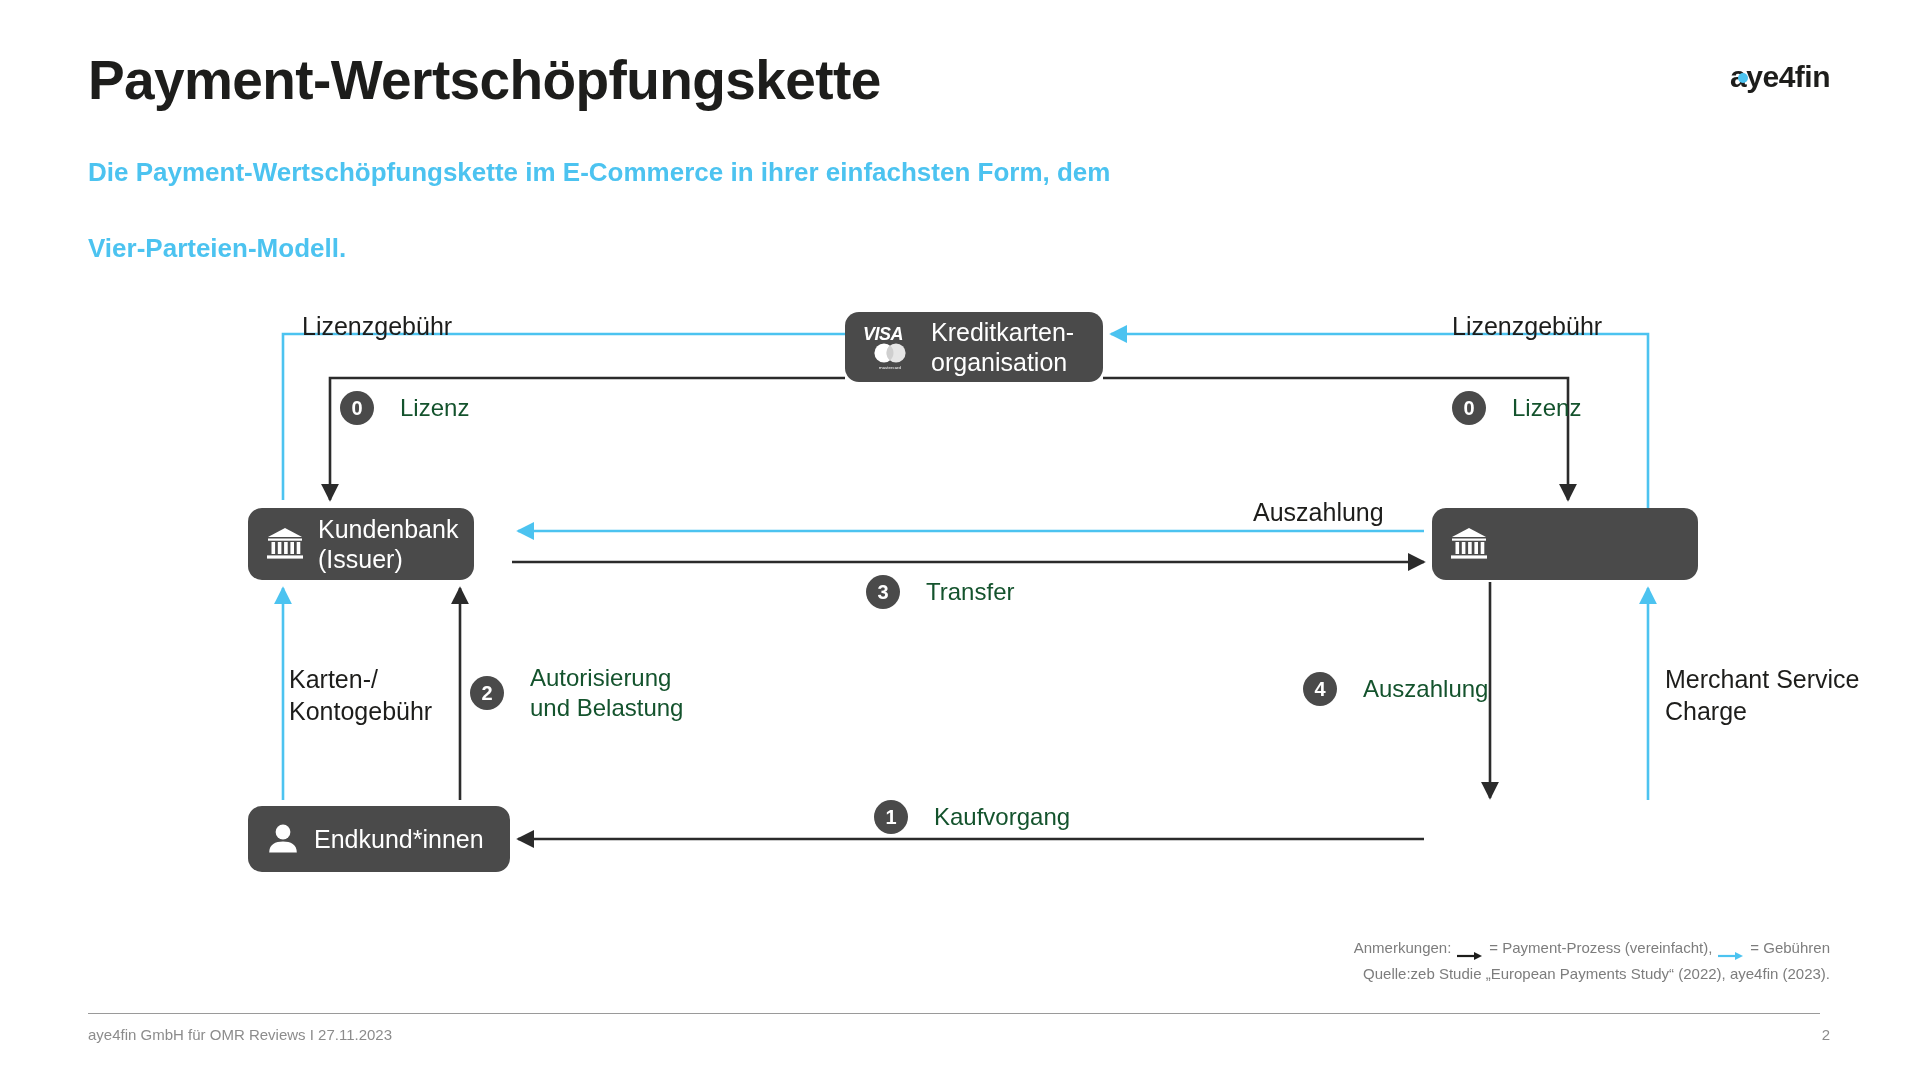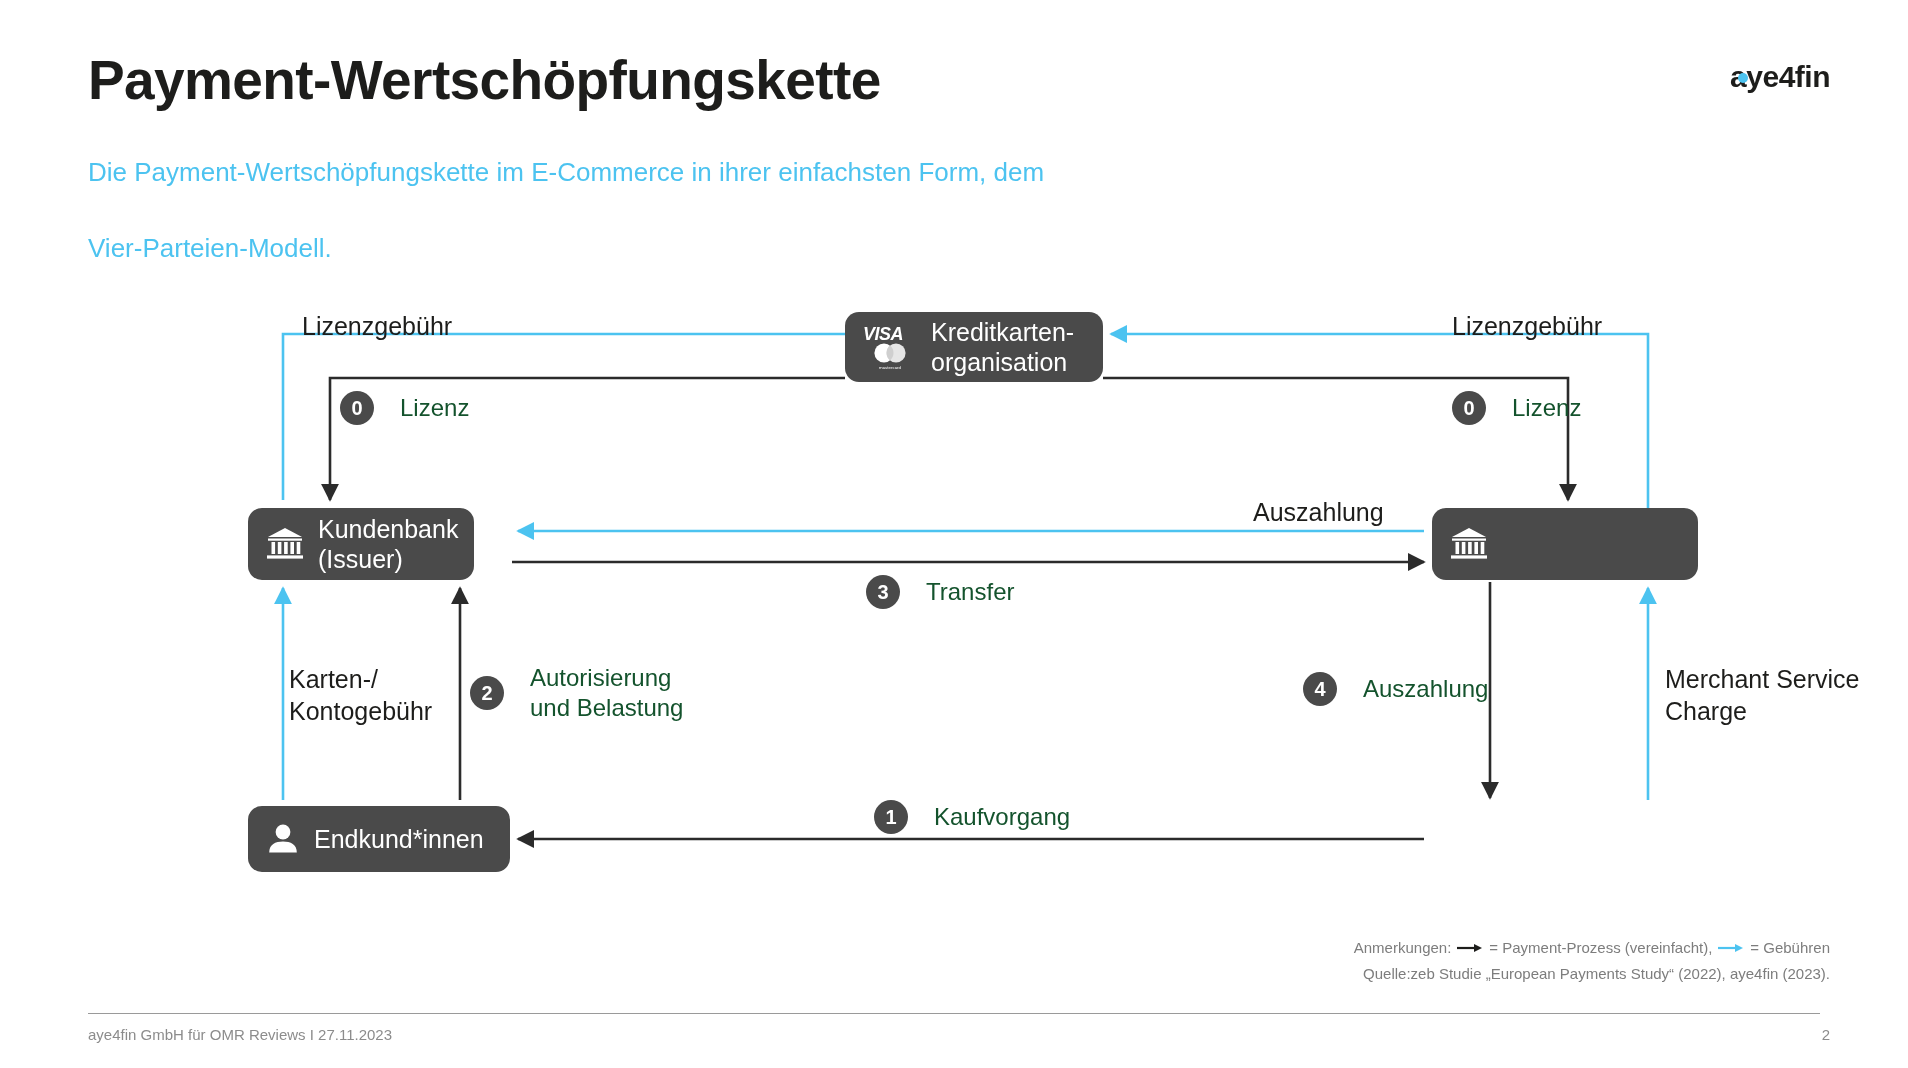--- a/index.html
+++ b/index.html
@@ -15,21 +15,21 @@
   .slide{position:relative;width:1908px;height:1068px;}
 
   
   .title{
     position:absolute;left:88px;top:52px;
     font-size:55px;font-weight:700;letter-spacing:-0.6px;
     color:#1d1d1b;line-height:1.05;white-space:nowrap;
   }
   .subtitle{
     position:absolute;left:88px;top:155px;width:1300px;
-    font-size:26px;font-weight:400;line-height:1.32;
+    font-size:26px;font-weight:700;line-height:1.32;
     color:#4cc3f0;
   }
   .subtitle .l2{display:block;margin-top:42px;}
 
   
   .logo{
     position:absolute;right:78px;top:60px;
     font-size:30px;font-weight:700;letter-spacing:-0.5px;
     color:#1d1d1b;display:flex;align-items:center;
   }
@@ -79,21 +79,21 @@
     display:flex;align-items:center;justify-content:center;
     flex:0 0 auto;
   }
   .badge-text{font-size:24px;color:#14532d;line-height:1.25;white-space:pre-line;margin-left:16px;}
 
   
   .notes{
     position:absolute;right:78px;top:935px;
     text-align:right;font-size:15px;color:#7d7d7d;line-height:1.75;
   }
-  .notes .nline{display:flex;align-items:center;justify-content:flex-end;gap:6px;}
+  .notes .nline{display:flex;align-items:flex-end;justify-content:flex-end;gap:6px;}
   .notes .legend-ico{display:inline-flex;align-items:center;}
 
   
   .footer-rule{
     position:absolute;left:88px;top:1013px;width:1732px;height:1px;background:#9a9a9a;
   }
   .footer-left{
     position:absolute;left:88px;top:1026px;font-size:15px;color:#8c8c8c;
   }
   .footer-right{

